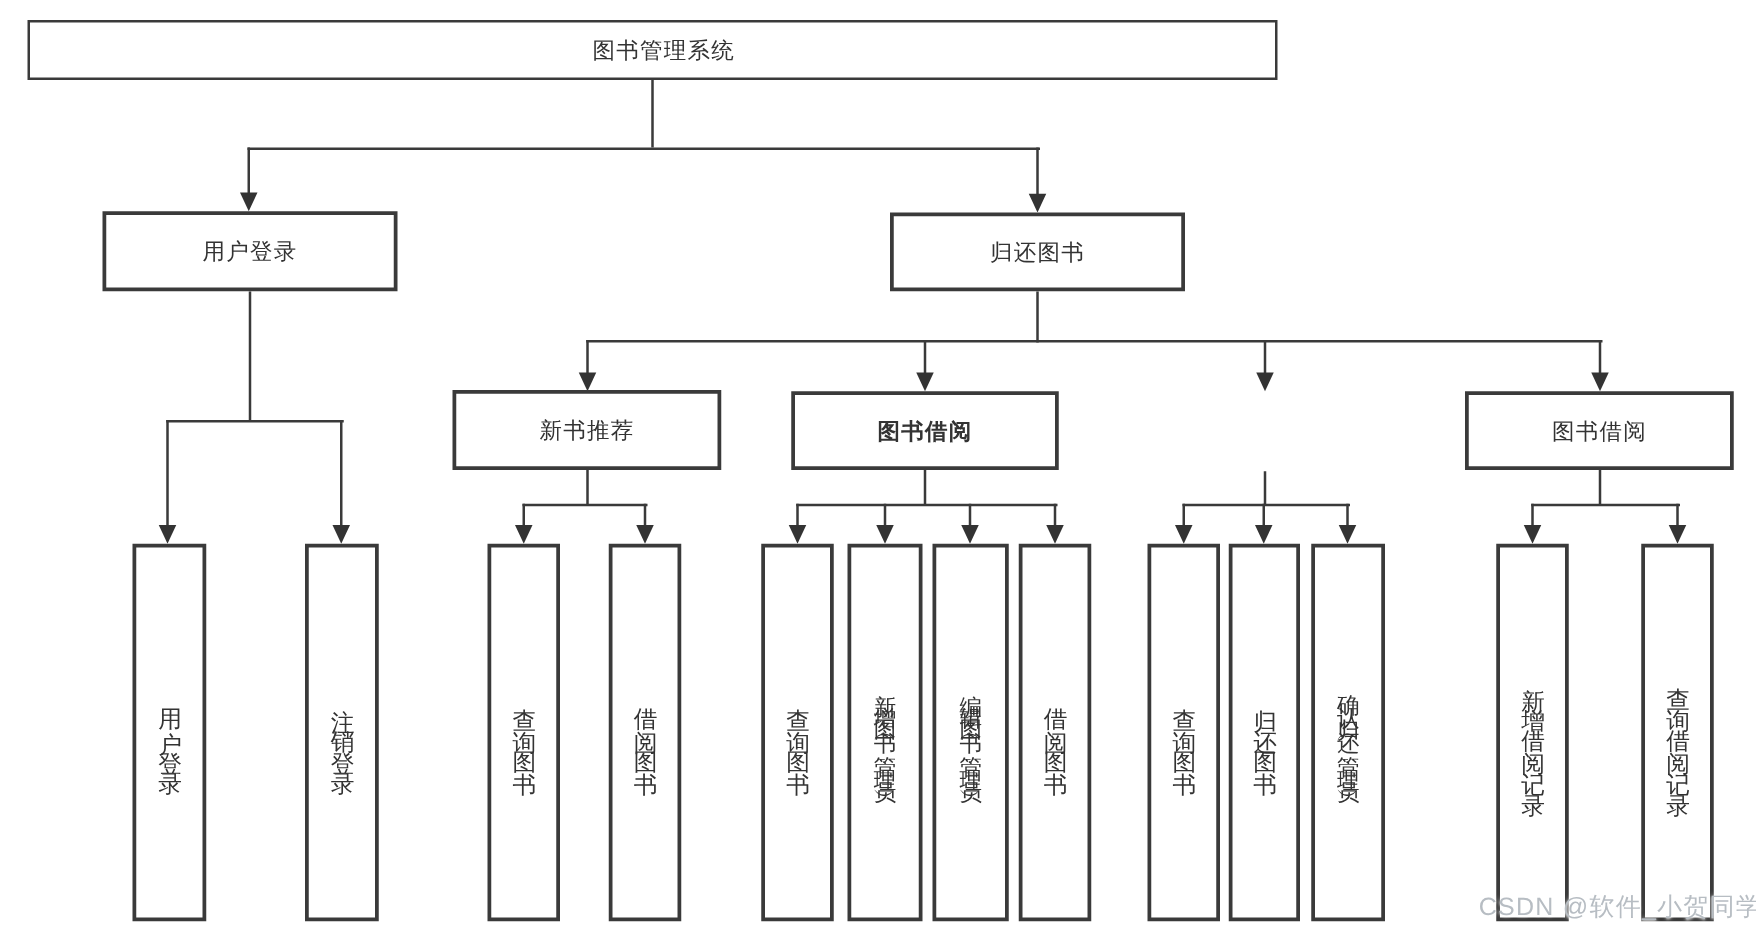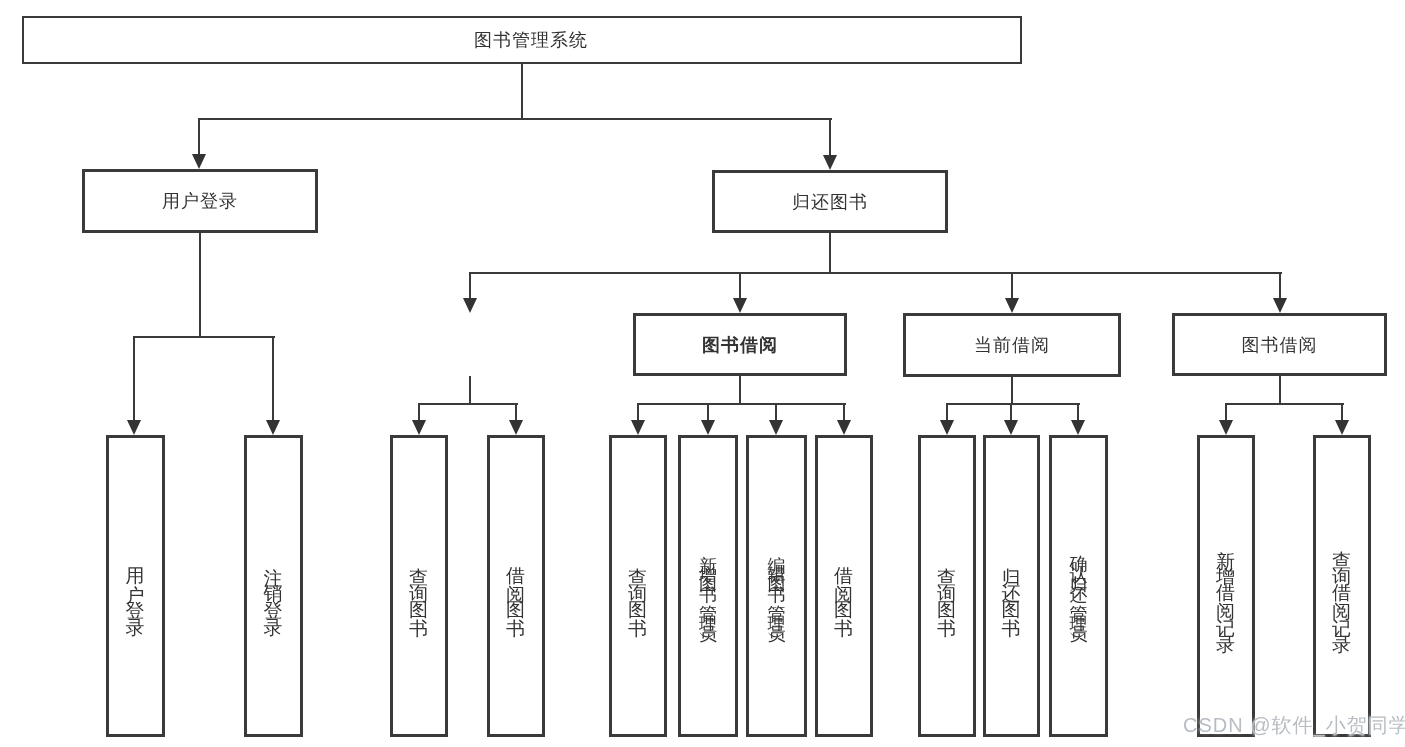--- a/index.html
+++ b/index.html
@@ -67,25 +67,25 @@
   <div class="hl" style="left:469px; top:272px; width:813px;"></div>
   <div class="vl" style="left:469px; top:272px; height:27px;"></div>
   <div class="ar" style="left:463px; top:298px;"></div>
   <div class="vl" style="left:739px; top:272px; height:27px;"></div>
   <div class="ar" style="left:733px; top:298px;"></div>
   <div class="vl" style="left:1011px; top:272px; height:27px;"></div>
   <div class="ar" style="left:1005px; top:298px;"></div>
   <div class="vl" style="left:1279px; top:272px; height:27px;"></div>
   <div class="ar" style="left:1273px; top:298px;"></div>
 
+  <div class="node" style="left:362px; top:312px; width:215px; height:64px;">
+    <span class="h-label">新书推荐</span>
+  </div>
   <div class="node" style="left:633px; top:313px; width:214px; height:63px;font-weight:bold;">
     <span class="h-label">图书借阅</span>
-  </div>
-  <div class="node" style="left:903px; top:313px; width:218px; height:64px;">
-    <span class="h-label">当前借阅</span>
   </div>
   <div class="node" style="left:1172px; top:313px; width:215px; height:63px;">
     <span class="h-label">图书借阅</span>
   </div>
 
   <div class="vl" style="left:469px; top:376px; height:28px;"></div>
   <div class="hl" style="left:418px; top:403px; width:100px;"></div>
   <div class="vl" style="left:418px; top:403px; height:18px;"></div>
   <div class="ar" style="left:412px; top:420px;"></div>
   <div class="vl" style="left:515px; top:403px; height:18px;"></div>

